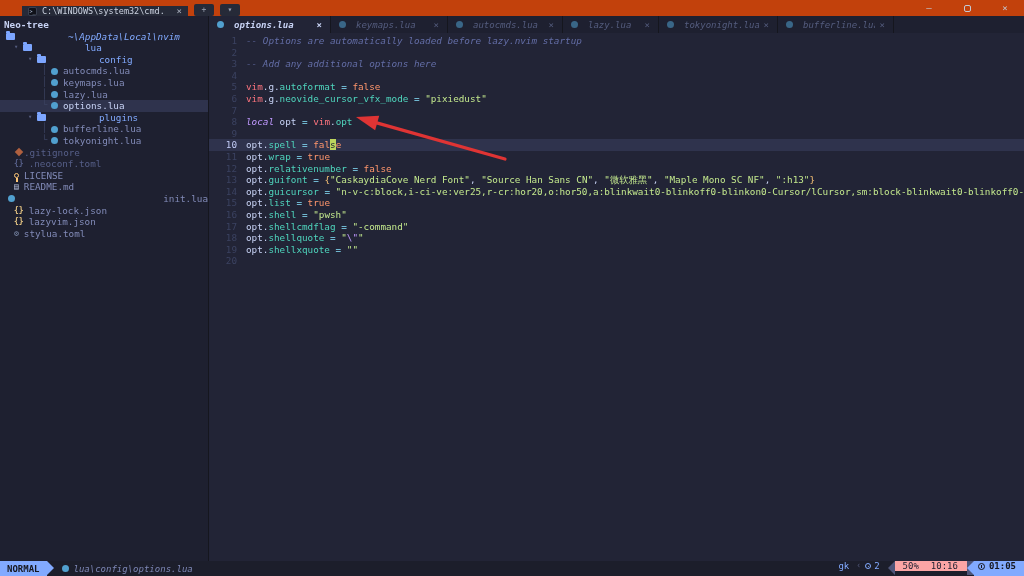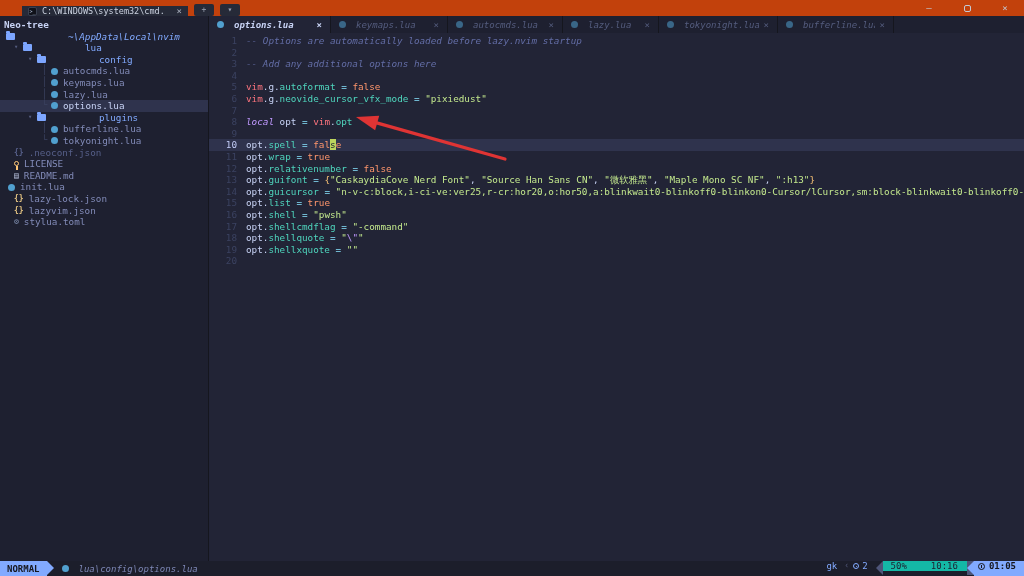--- a/index.html
+++ b/index.html
@@ -69,31 +69,31 @@
   .sg-s { color:#c3e88d; }
   .sg-k { color:#c099ff; font-style:italic; }
   .sg-br { color:#ffc777; }
   .sg-e { color:#c099ff; }
   .sg-cur { background:#bcd45e; color:#1e2030; }
   
   .statusline { height:15px; background:#1c1e2b; display:flex; align-items:stretch; font-size:9px; position:relative; }
   .mode { background:#82aaff; color:#16161e; font-weight:bold; display:flex; align-items:center; padding:0 7px; }
   .tri-r { width:0; height:0; border-top:7.5px solid transparent; border-bottom:7.5px solid transparent;
     border-left:7px solid #82aaff; }
-  .sl-file { display:flex; align-items:center; gap:5px; margin-left:8px; color:#7d87b5; font-style:italic; }
+  .sl-file { display:flex; align-items:center; margin-left:8px; color:#7d87b5; font-style:italic; }
   .sl-right { position:absolute; right:0; top:0; height:15px; display:flex; align-items:flex-start; }
   .sl-keys { color:#82aaff; display:flex; align-items:center; }
   .sl-sep { color:#545c7e; display:flex; align-items:center; margin:0 4px 0 7px; font-size:8px; }
   .sl-lazy { color:#82aaff; display:flex; align-items:center; gap:3px; margin-right:8px; }
   .pkg { width:6px; height:6px; border:1px solid #82aaff; border-radius:50%; position:relative; }
   .pkg::after { content:""; position:absolute; left:1.5px; top:1.5px; width:1.5px; height:1.5px;
     background:#82aaff; border-radius:50%; }
   .tri-l-b { width:0; height:0; border-top:7.5px solid transparent; border-bottom:7.5px solid transparent;
     border-right:7px solid #4e5579; }
-  .sec-b { background:#14b8a6; color:#1e2030; display:flex; align-items:center; gap:24px; padding:0 9px 0 8px; }
+  .sec-b { background:#fca5a5; color:#1e2030; display:flex; align-items:center; gap:12px; padding:0 9px 0 8px; }
   .tri-l-z { width:0; height:0; border-top:7.5px solid transparent; border-bottom:7.5px solid transparent;
     border-right:7px solid #82aaff; background:#4e5579; }
   .sec-z { background:#82aaff; color:#16161e; display:flex; align-items:center; gap:4px; padding:0 8px 12px 4px; font-weight:bold; }
   .clock { width:7px; height:7px; border:1px solid #16161e; border-radius:50%; position:relative; }
   .clock::after { content:""; position:absolute; left:2.5px; top:1px; width:1px; height:3px; background:#16161e; }
   
   .overlay { position:absolute; left:0; top:0; width:1024px; height:576px; pointer-events:none; z-index:50; }
 </style>
 </head>
 <body>
@@ -163,32 +163,36 @@
           <span class="guide">│</span>
           <span class="sbi ic-lua"></span>
           <span class="lbl">bufferline.lua</span>
         </div>
         <div class="sb-row" style="padding-left: 42px;">
           <span class="guide">└</span>
           <span class="sbi ic-lua"></span>
           <span class="lbl">tokyonight.lua</span>
         </div>
         <div class="sb-row" style="padding-left: 14px;">
+          <span class="sbi ic-git"></span>
+          <span class="lbl c-dim">.gitignore</span>
+        </div>
+        <div class="sb-row" style="padding-left: 14px;">
           <span class="sbi ic-json dim">{}</span>
-          <span class="lbl c-dim">.neoconf.json</span>
+          <span class="lbl c-dim">.neoconf.toml</span>
         </div>
         <div class="sb-row" style="padding-left: 14px;">
           <span class="sbi ic-license"></span>
           <span class="lbl">LICENSE</span>
         </div>
         <div class="sb-row" style="padding-left: 14px;">
           <span class="sbi ic-md">▤</span>
           <span class="lbl">README.md</span>
         </div>
-        <div class="sb-row" style="padding-left: 8px;">
+        <div class="sb-row" style="padding-left: 8px; justify-content: space-between;">
           <span class="sbi ic-lua"></span>
           <span class="lbl">init.lua</span>
         </div>
         <div class="sb-row" style="padding-left: 14px;">
           <span class="sbi ic-json">{}</span>
           <span class="lbl">lazy-lock.json</span>
         </div>
         <div class="sb-row" style="padding-left: 14px;">
           <span class="sbi ic-json">{}</span>
           <span class="lbl">lazyvim.json</span>

